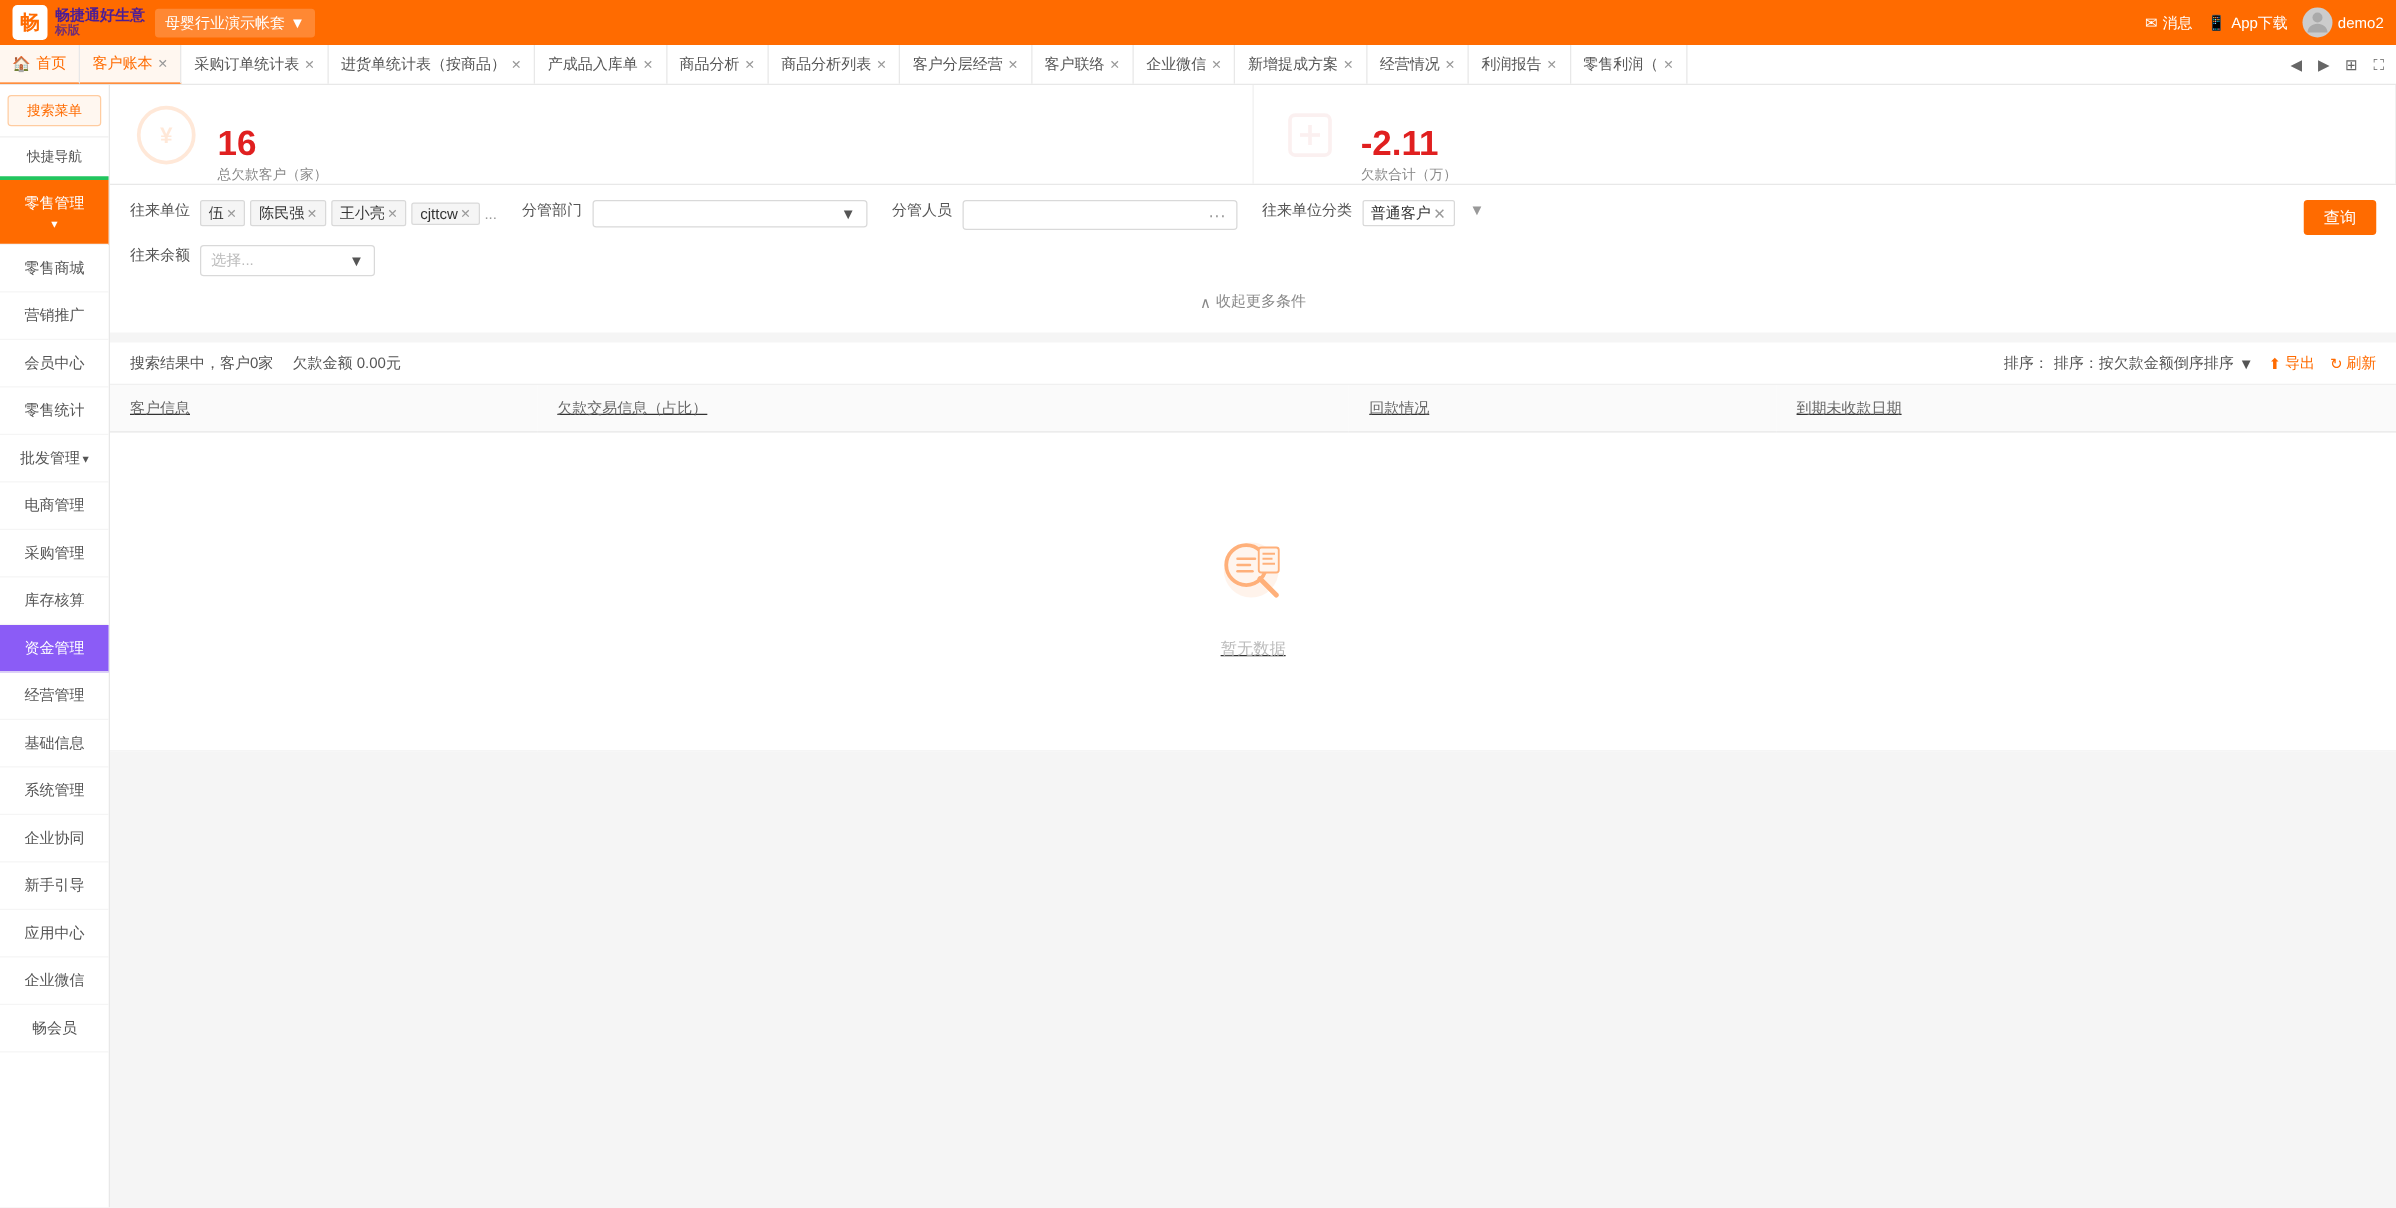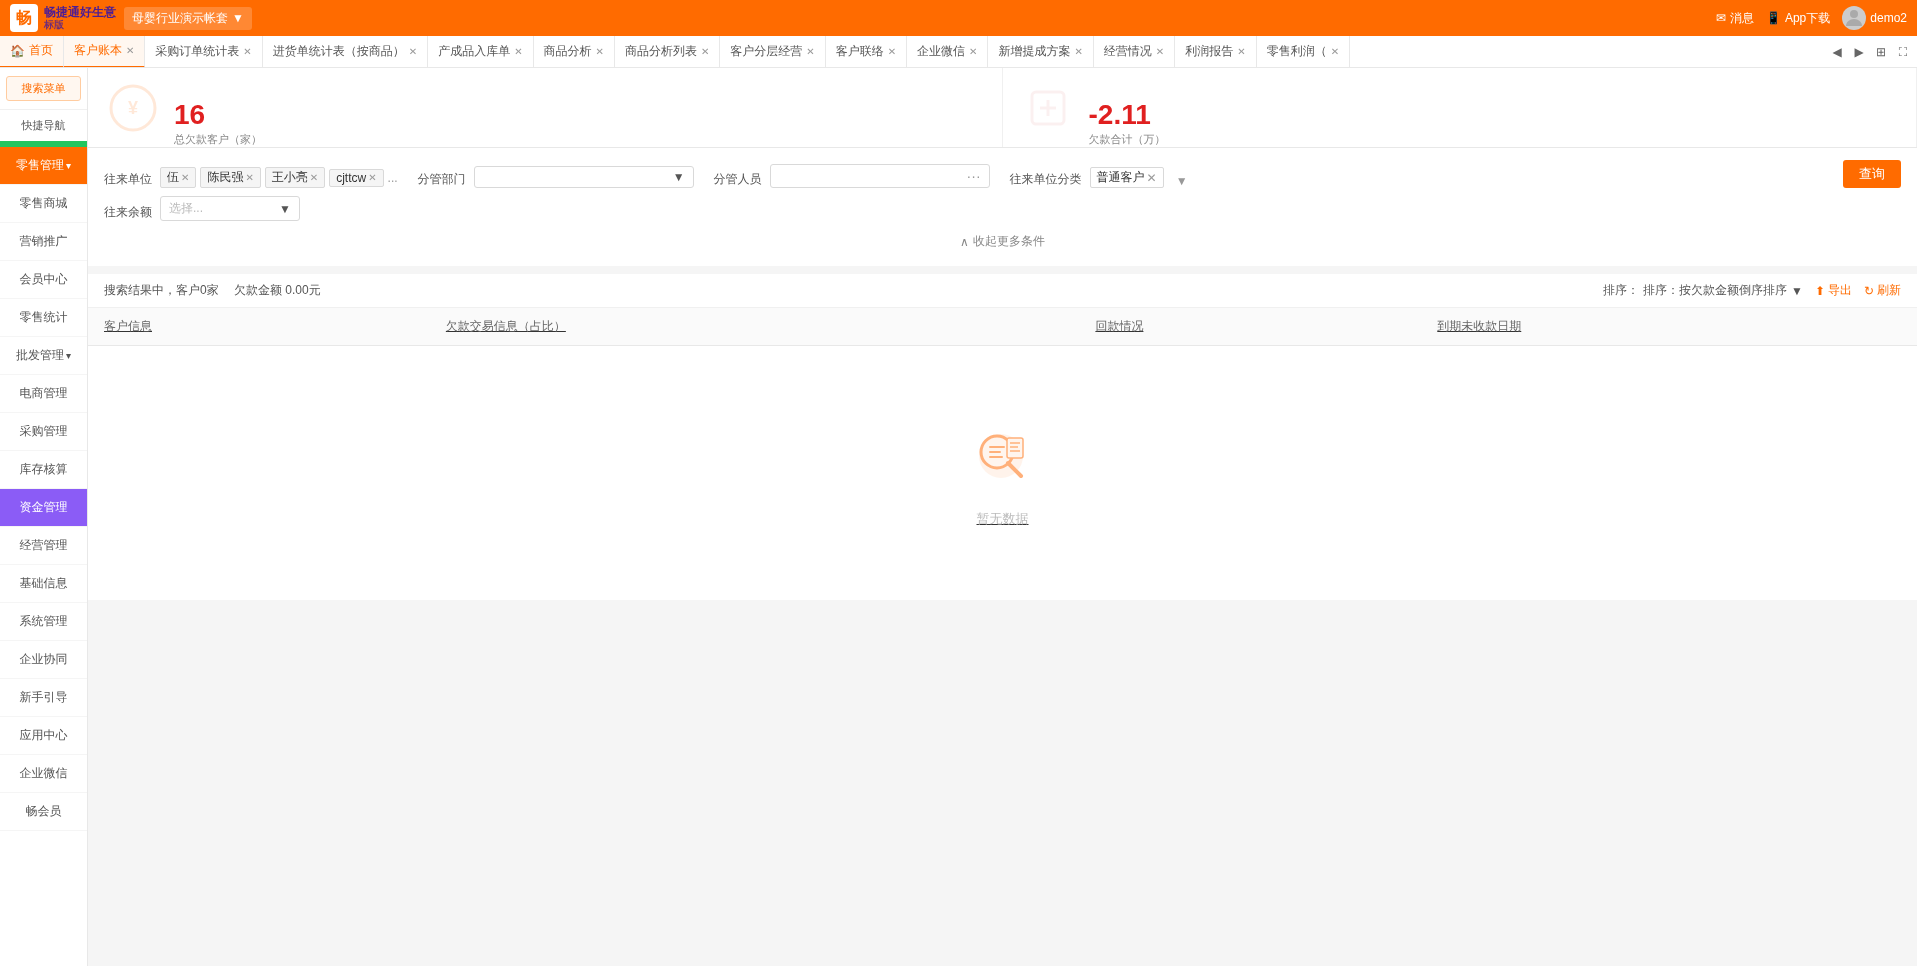--- a/index.html
+++ b/index.html
@@ -80,37 +80,38 @@
       border: 1px solid #ffcca0;
       border-radius: 3px;
       padding: 4px;
       text-align: center;
       font-size: 11px;
       color: #ff6b00;
       cursor: pointer;
     }
     .sidebar-nav-btn {
       padding: 8px 6px;
-      border-bottom: 6px solid #22c55e;
+      border-bottom: 3px solid #22c55e;
       text-align: center;
       font-size: 11px;
       color: #555;
       cursor: pointer;
     }
     .sidebar-item {
       padding: 10px 6px;
       text-align: center;
       font-size: 12px;
       color: #555;
       cursor: pointer;
       border-bottom: 1px solid #f5f5f5;
     }
     .sidebar-item.active {
       background: #ff6b00;
       color: white;
+      flex-direction: column;
     }
     .sidebar-item.has-arrow { display: flex; align-items: center; justify-content: center; gap: 2px; }
 
     
     .content-area {
       flex: 1;
       overflow-y: auto;
       background: #f5f5f5;
     }
 
@@ -151,21 +152,21 @@
 
     .video-help { display: flex; align-items: center; gap: 8px; padding: 10px 16px; font-size: 12px; color: #888; }
     .video-help span { cursor: pointer; }
 
     
     .filter-area {
       background: white;
       padding: 12px 16px;
       margin-bottom: 8px;
     }
-    .filter-row { display: flex; align-items: flex-end; gap: 8px; flex-wrap: wrap; margin-bottom: 8px; }
+    .filter-row { display: flex; align-items: flex-start; gap: 8px; flex-wrap: wrap; margin-bottom: 8px; }
     .filter-label { font-size: 12px; color: #555; white-space: nowrap; }
     .filter-tags { display: flex; align-items: center; gap: 4px; flex-wrap: wrap; }
     .filter-tag {
       display: flex; align-items: center; gap: 2px;
       background: #f5f5f5; border: 1px solid #d9d9d9;
       border-radius: 2px; padding: 1px 6px; font-size: 12px; color: #333;
     }
     .filter-tag .tag-close { color: #999; cursor: pointer; font-size: 10px; }
     .filter-more { color: #999; font-size: 12px; cursor: pointer; }
     .filter-select {

